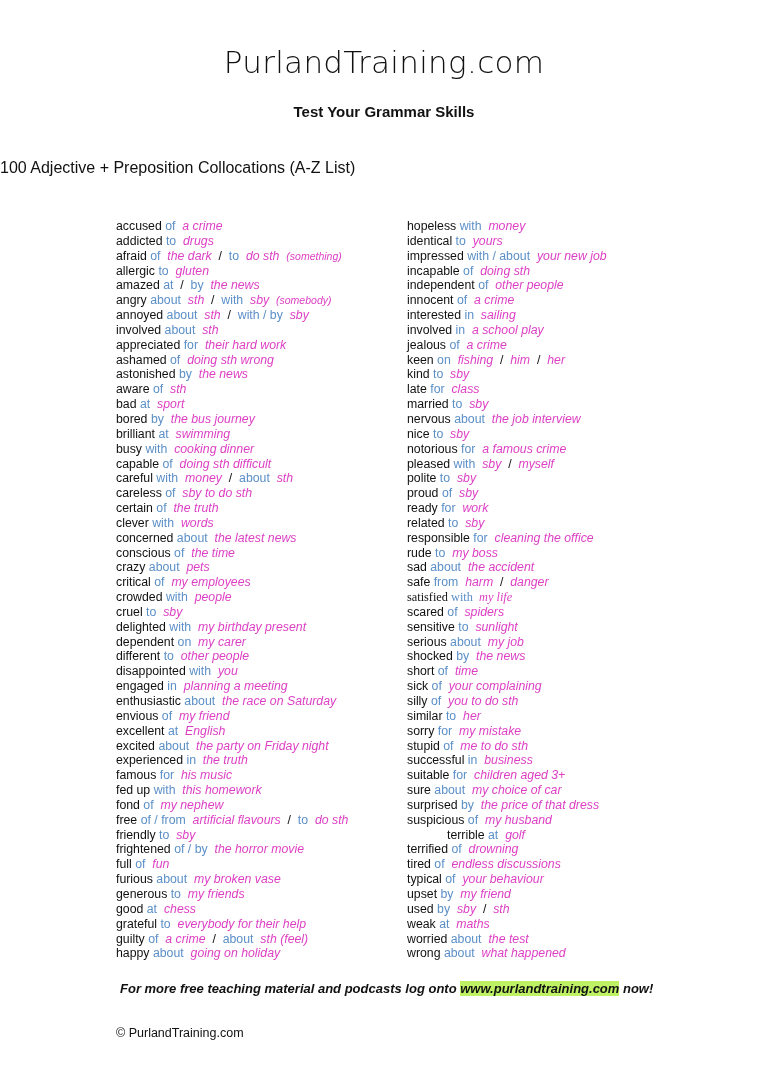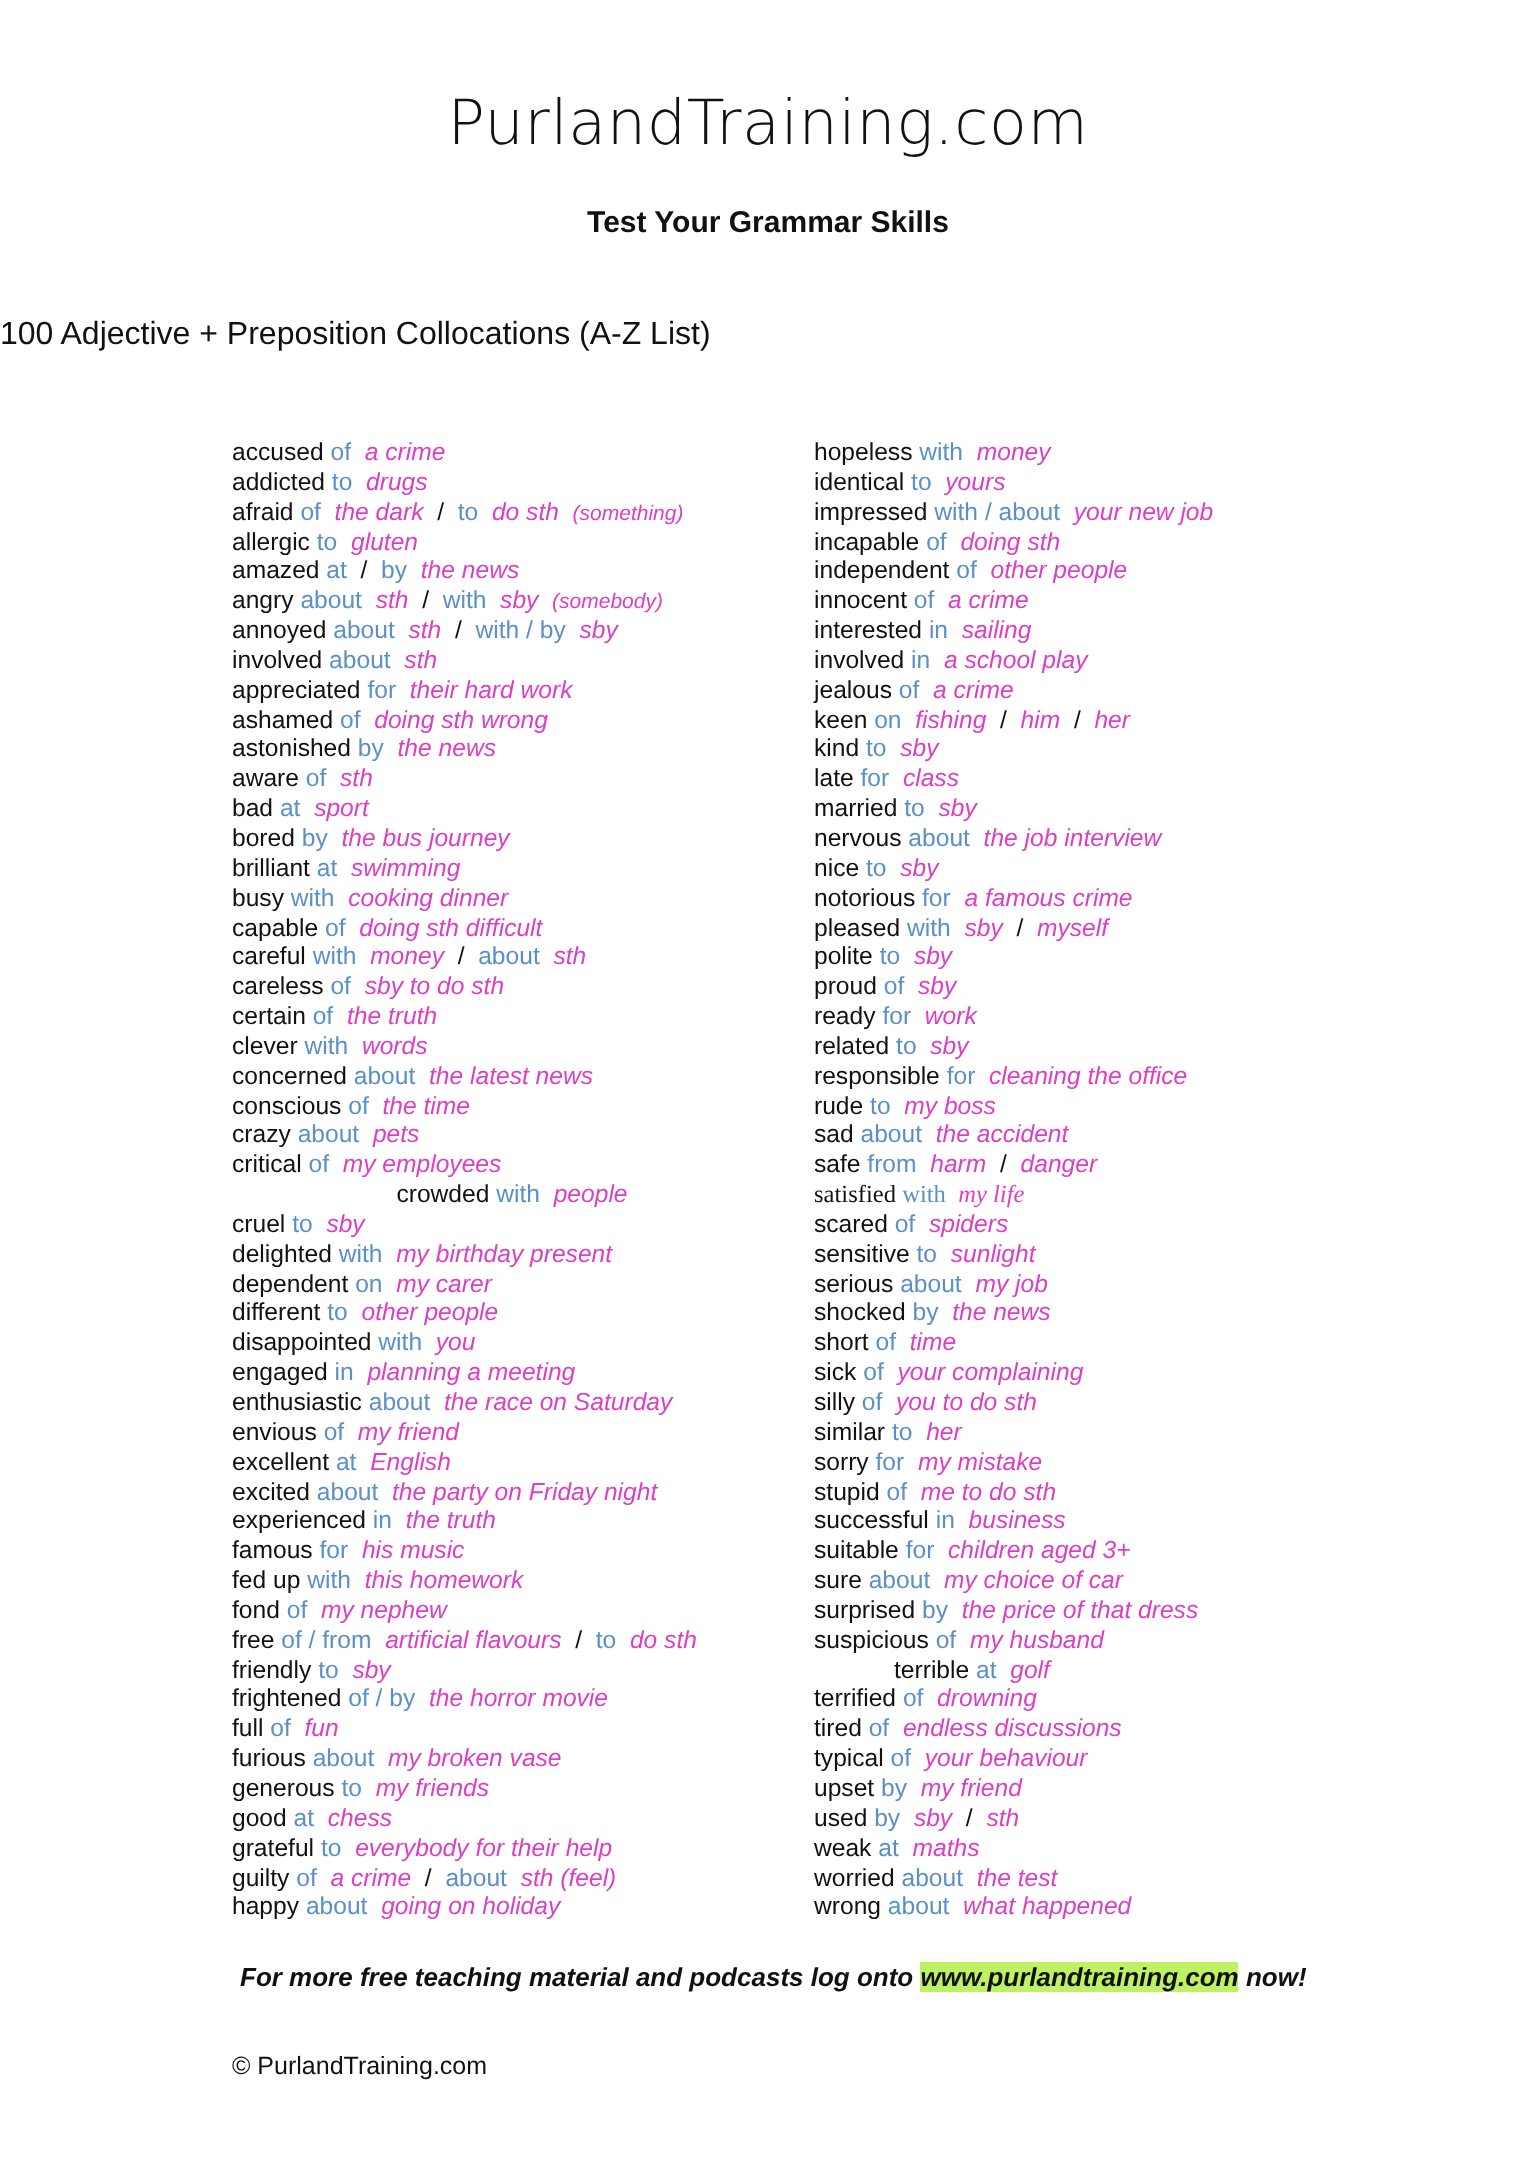--- a/index.html
+++ b/index.html
@@ -46,21 +46,21 @@
     <div class="row" style="white-space: pre;"><span class="adj">busy</span> <span class="prep">with</span>  <span class="obj">cooking dinner</span></div>
     <div class="row" style="white-space: pre;"><span class="adj">capable</span> <span class="prep">of</span>  <span class="obj">doing sth difficult</span></div>
     <div class="row" style="white-space: pre;"><span class="adj">careful</span> <span class="prep">with</span>  <span class="obj">money</span>  <span class="sep">/</span>  <span class="prep">about</span>  <span class="obj">sth</span></div>
     <div class="row" style="white-space: pre;"><span class="adj">careless</span> <span class="prep">of</span>  <span class="obj">sby to do sth</span></div>
     <div class="row" style="white-space: pre;"><span class="adj">certain</span> <span class="prep">of</span>  <span class="obj">the truth</span></div>
     <div class="row" style="white-space: pre;"><span class="adj">clever</span> <span class="prep">with</span>  <span class="obj">words</span></div>
     <div class="row" style="white-space: pre;"><span class="adj">concerned</span> <span class="prep">about</span>  <span class="obj">the latest news</span></div>
     <div class="row" style="white-space: pre;"><span class="adj">conscious</span> <span class="prep">of</span>  <span class="obj">the time</span></div>
     <div class="row" style="white-space: pre;"><span class="adj">crazy</span> <span class="prep">about</span>  <span class="obj">pets</span></div>
     <div class="row" style="white-space: pre;"><span class="adj">critical</span> <span class="prep">of</span>  <span class="obj">my employees</span></div>
-    <div class="row" style="white-space: pre; text-align: center;"><span class="adj">crowded</span> <span class="prep">with</span>  <span class="obj">people</span></div>
+    <div class="row" style="white-space: pre;"><span class="adj">crowded</span> <span class="prep">with</span>  <span class="obj">people</span></div>
     <div class="row" style="white-space: pre;"><span class="adj">cruel</span> <span class="prep">to</span>  <span class="obj">sby</span></div>
     <div class="row" style="white-space: pre;"><span class="adj">delighted</span> <span class="prep">with</span>  <span class="obj">my birthday present</span></div>
     <div class="row" style="white-space: pre;"><span class="adj">dependent</span> <span class="prep">on</span>  <span class="obj">my carer</span></div>
     <div class="row" style="white-space: pre;"><span class="adj">different</span> <span class="prep">to</span>  <span class="obj">other people</span></div>
     <div class="row" style="white-space: pre;"><span class="adj">disappointed</span> <span class="prep">with</span>  <span class="obj">you</span></div>
     <div class="row" style="white-space: pre;"><span class="adj">engaged</span> <span class="prep">in</span>  <span class="obj">planning a meeting</span></div>
     <div class="row" style="white-space: pre;"><span class="adj">enthusiastic</span> <span class="prep">about</span>  <span class="obj">the race on Saturday</span></div>
     <div class="row" style="white-space: pre;"><span class="adj">envious</span> <span class="prep">of</span>  <span class="obj">my friend</span></div>
     <div class="row" style="white-space: pre;"><span class="adj">excellent</span> <span class="prep">at</span>  <span class="obj">English</span></div>
     <div class="row" style="white-space: pre;"><span class="adj">excited</span> <span class="prep">about</span>  <span class="obj">the party on Friday night</span></div>

